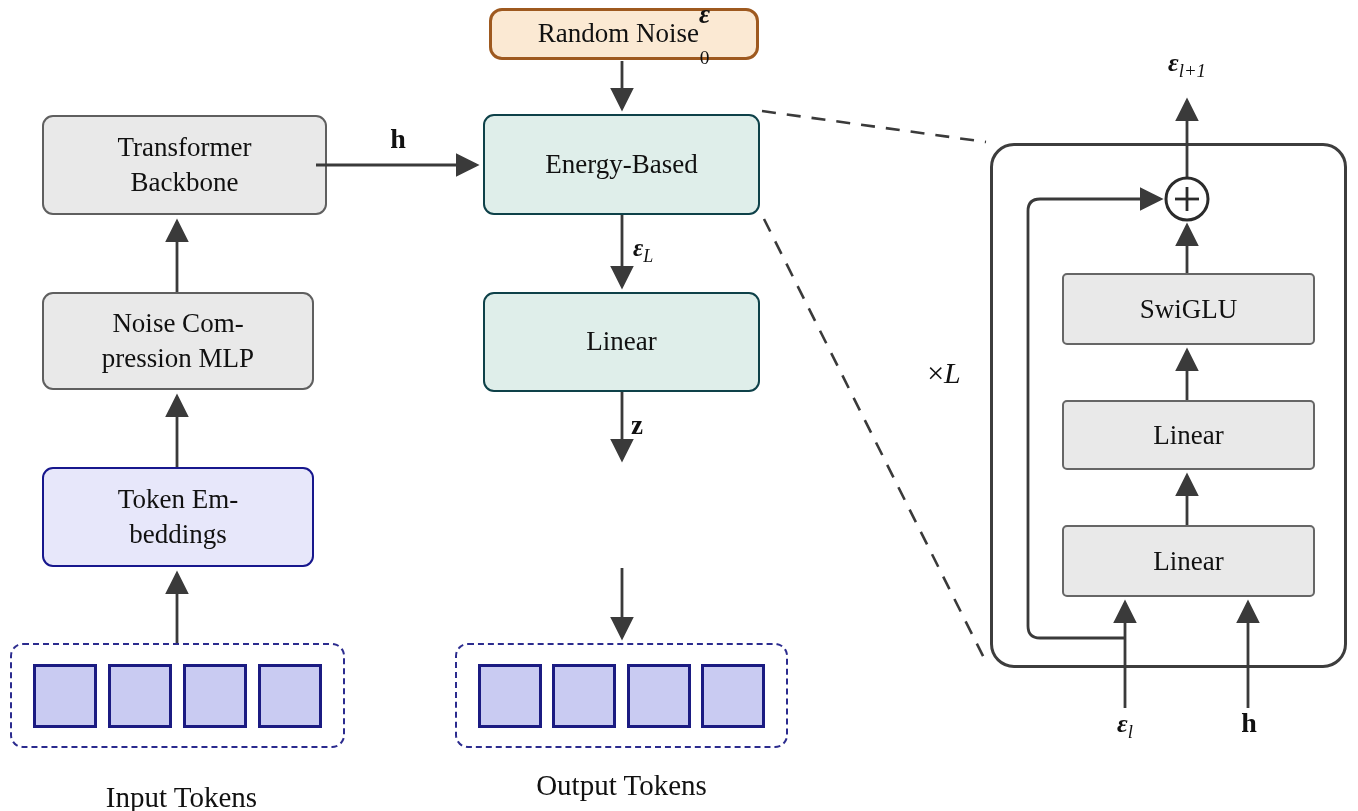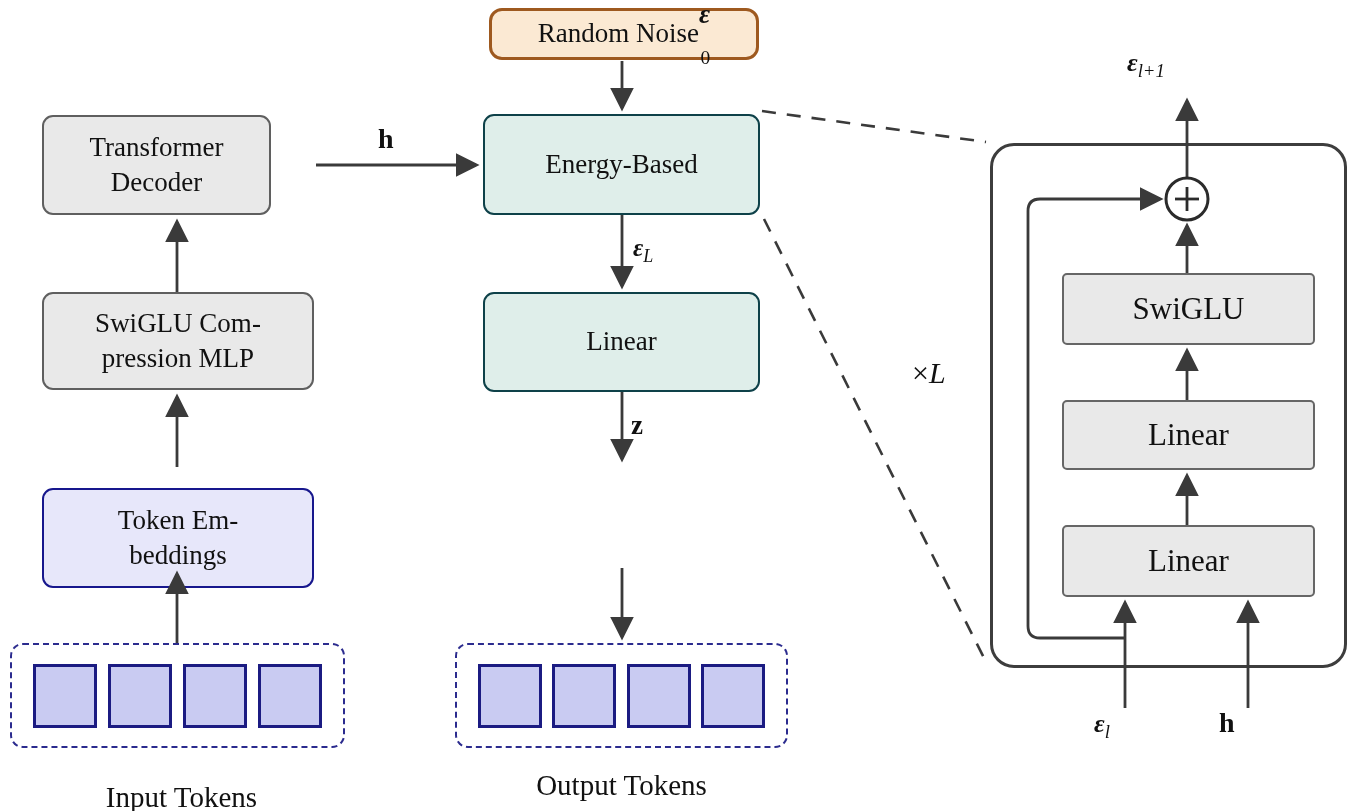--- a/index.html
+++ b/index.html
@@ -8,26 +8,26 @@
     font-family:"Liberation Serif", serif; color:var(--text,#111); overflow:hidden;
   }
   .box{
     position:absolute; display:flex; flex-direction:column; align-items:center;
     justify-content:center; text-align:center; font-size:27px; line-height:1.3;
     border-radius:11px; box-sizing:border-box; z-index:2;
   }
   .box span{display:block;}
   #box-random-noise{left:489px; top:8px; width:270px; height:52px;
     background:var(--orange-fill); border:3px solid var(--orange-border);
-    flex-direction:row; border-radius:13px;text-align:right;}
-  #box-transformer{left:42px; top:115px; width:229px; height:100px;
+    flex-direction:row; border-radius:13px;}
+  #box-transformer{left:42px; top:115px; width:285px; height:100px;
     background:var(--gray-fill); border:2.5px solid var(--gray-border);}
   #box-input-mlp{left:42px; top:292px; width:272px; height:98px;
     background:var(--gray-fill); border:2.5px solid var(--gray-border);}
-  #box-token-emb{left:42px; top:488px; width:272px; height:100px;
+  #box-token-emb{left:42px; top:467px; width:272px; height:100px;
     background:var(--lavender-fill); border:2.5px solid var(--lavender-border);}
   #box-energy-head{left:483px; top:114px; width:277px; height:101px;
     background:var(--teal-fill); border:2.5px solid var(--teal-border);gap:44px;}
   #box-linear-mid{left:483px; top:292px; width:277px; height:100px;
     background:var(--teal-fill); border:2.5px solid var(--teal-border);}
   #box-ae-decoder{left:483px; top:465px; width:277px; height:103px;
     background:var(--lavender-fill); border:2.5px solid var(--lavender-border);}
 
   .token-container{
     position:absolute; top:643px; height:105px; box-sizing:border-box;
@@ -44,29 +44,29 @@
   #input-tokens-caption{left:14px; top:769px; width:335px;margin-top:12px;}
   #output-tokens-caption{left:455px; top:769px; width:333px;}
 
   #detail-panel{
     position:absolute; left:990px; top:143px; width:357px; height:525px;
     box-sizing:border-box; border:3px solid var(--panel-border);
     border-radius:24px; background:transparent; z-index:2;
   }
   .inner-box{
     position:absolute; display:flex; align-items:center; justify-content:center;
-    text-align:center; font-size:31px; background:var(--inner-box-fill);
+    text-align:center; font-size:27px; background:var(--inner-box-fill);
     border:2px solid var(--inner-box-border); border-radius:5px;
     box-sizing:border-box; z-index:4;
   }
   #box-swiglu{left:1062px; top:273px; width:253px; height:72px;}
   #box-linear-a{left:1062px; top:400px; width:253px; height:70px;}
   #box-linear-b{left:1062px; top:525px; width:253px; height:72px;}
 
-  .mathlabel{position:absolute; z-index:5; font-size:26px; text-align:left;}
+  .mathlabel{position:absolute; z-index:5; font-size:26px; text-align:center;}
   .eps{font-style:italic; font-weight:bold;}
   .mvec{font-weight:bold;}
   .mvar{font-style:italic;}
   sub{font-size:0.72em; font-style:italic; font-weight:normal;}
   sub.upright{font-style:normal;}
   #label-h-main{left:378px; top:123px; width:40px; font-size:28px;}
   #label-eps-L{left:633px; top:234px; width:60px; text-align:left; font-size:25px;}
   #label-z{left:631px; top:410px; width:40px; text-align:left; font-size:27px;}
   #label-times-L{left:912px; top:356px; width:64px; font-size:30px;}
   #label-eps-out{left:1127px; top:48px; width:120px; font-size:26px;}
@@ -123,25 +123,25 @@
     </g>
   </svg>
 
   <div class="box" id="box-random-noise">
     <span>Random Noise</span>
     <span><span class="eps">ε</span><sub class="upright">0</sub></span>
   </div>
 
   <div class="box" id="box-transformer">
     <span>Transformer</span>
-    <span>Decoder</span>
+    <span>Backbone</span>
   </div>
 
   <div class="box" id="box-input-mlp">
-    <span>SwiGLU Com-</span>
+    <span>Noise Com-</span>
     <span>pression MLP</span>
   </div>
 
   <div class="box" id="box-token-emb">
     <span>Token Em-</span>
     <span>beddings</span>
   </div>
 
   <div class="box" id="box-energy-head">
     <span>Energy-Based</span>

